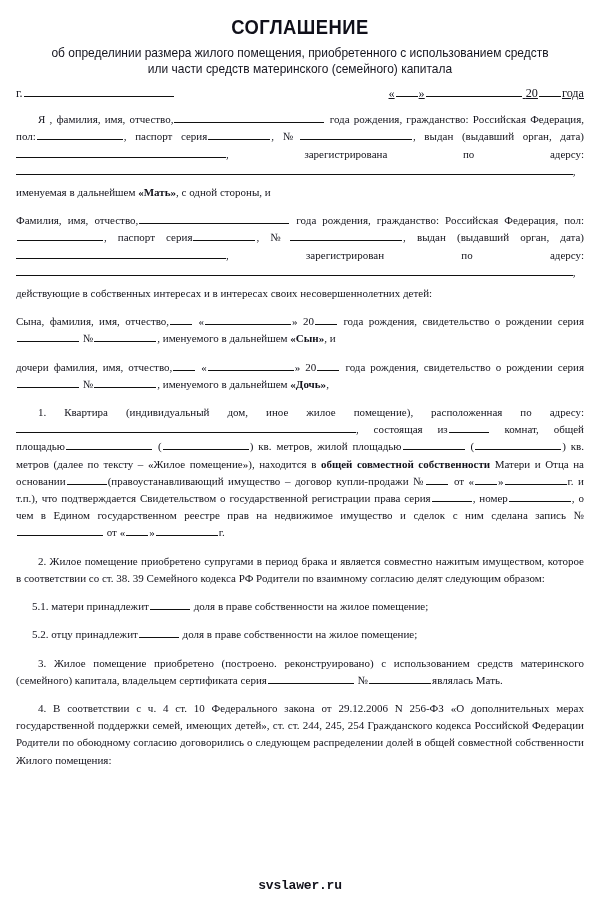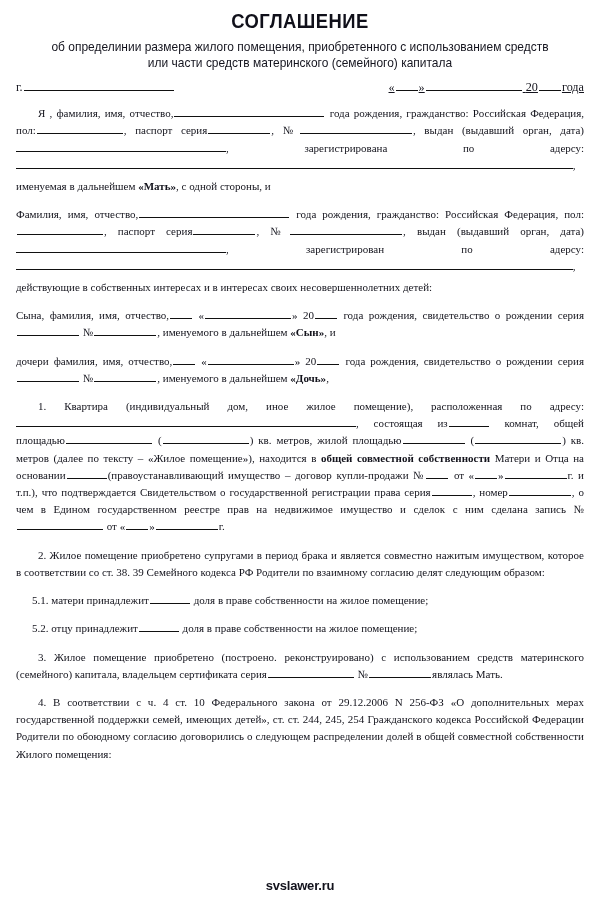--- a/index.html
+++ b/index.html
@@ -14,21 +14,21 @@
     font-family: "Liberation Serif", "DejaVu Serif", serif;
     color: #13131c;
     position: relative;
   }
 
   .page {
     position: relative;
     width: 600px;
     height: 909px;
     box-sizing: border-box;
-    padding: 6px 14px 0 14px;
+    padding: 12px 14px 0 14px;
   }
 
   
   .doc-title {
     font-family: "Liberation Sans Narrow", "Liberation Sans", sans-serif;
     font-weight: bold;
     font-size: 20px;
     letter-spacing: 0.5px;
     text-align: center;
     margin: 4px 0 6px 0;
@@ -107,21 +107,21 @@
   .w-addr1 { width: 340px; }
   .w-org   { width: 210px; }
 
   
   .watermark {
     position: absolute;
     left: 0;
     right: 0;
     bottom: 16px;
     text-align: center;
-    font-family: Liberation Sans, sans-serif;
+    font-family: Liberation Mono, monospace;
     font-weight: bold;
     font-size: 13px;
     letter-spacing: -0.2px;
     color: #12121c;
   }
 </style>
 </head>
 <body>
 
 <div class="page">

